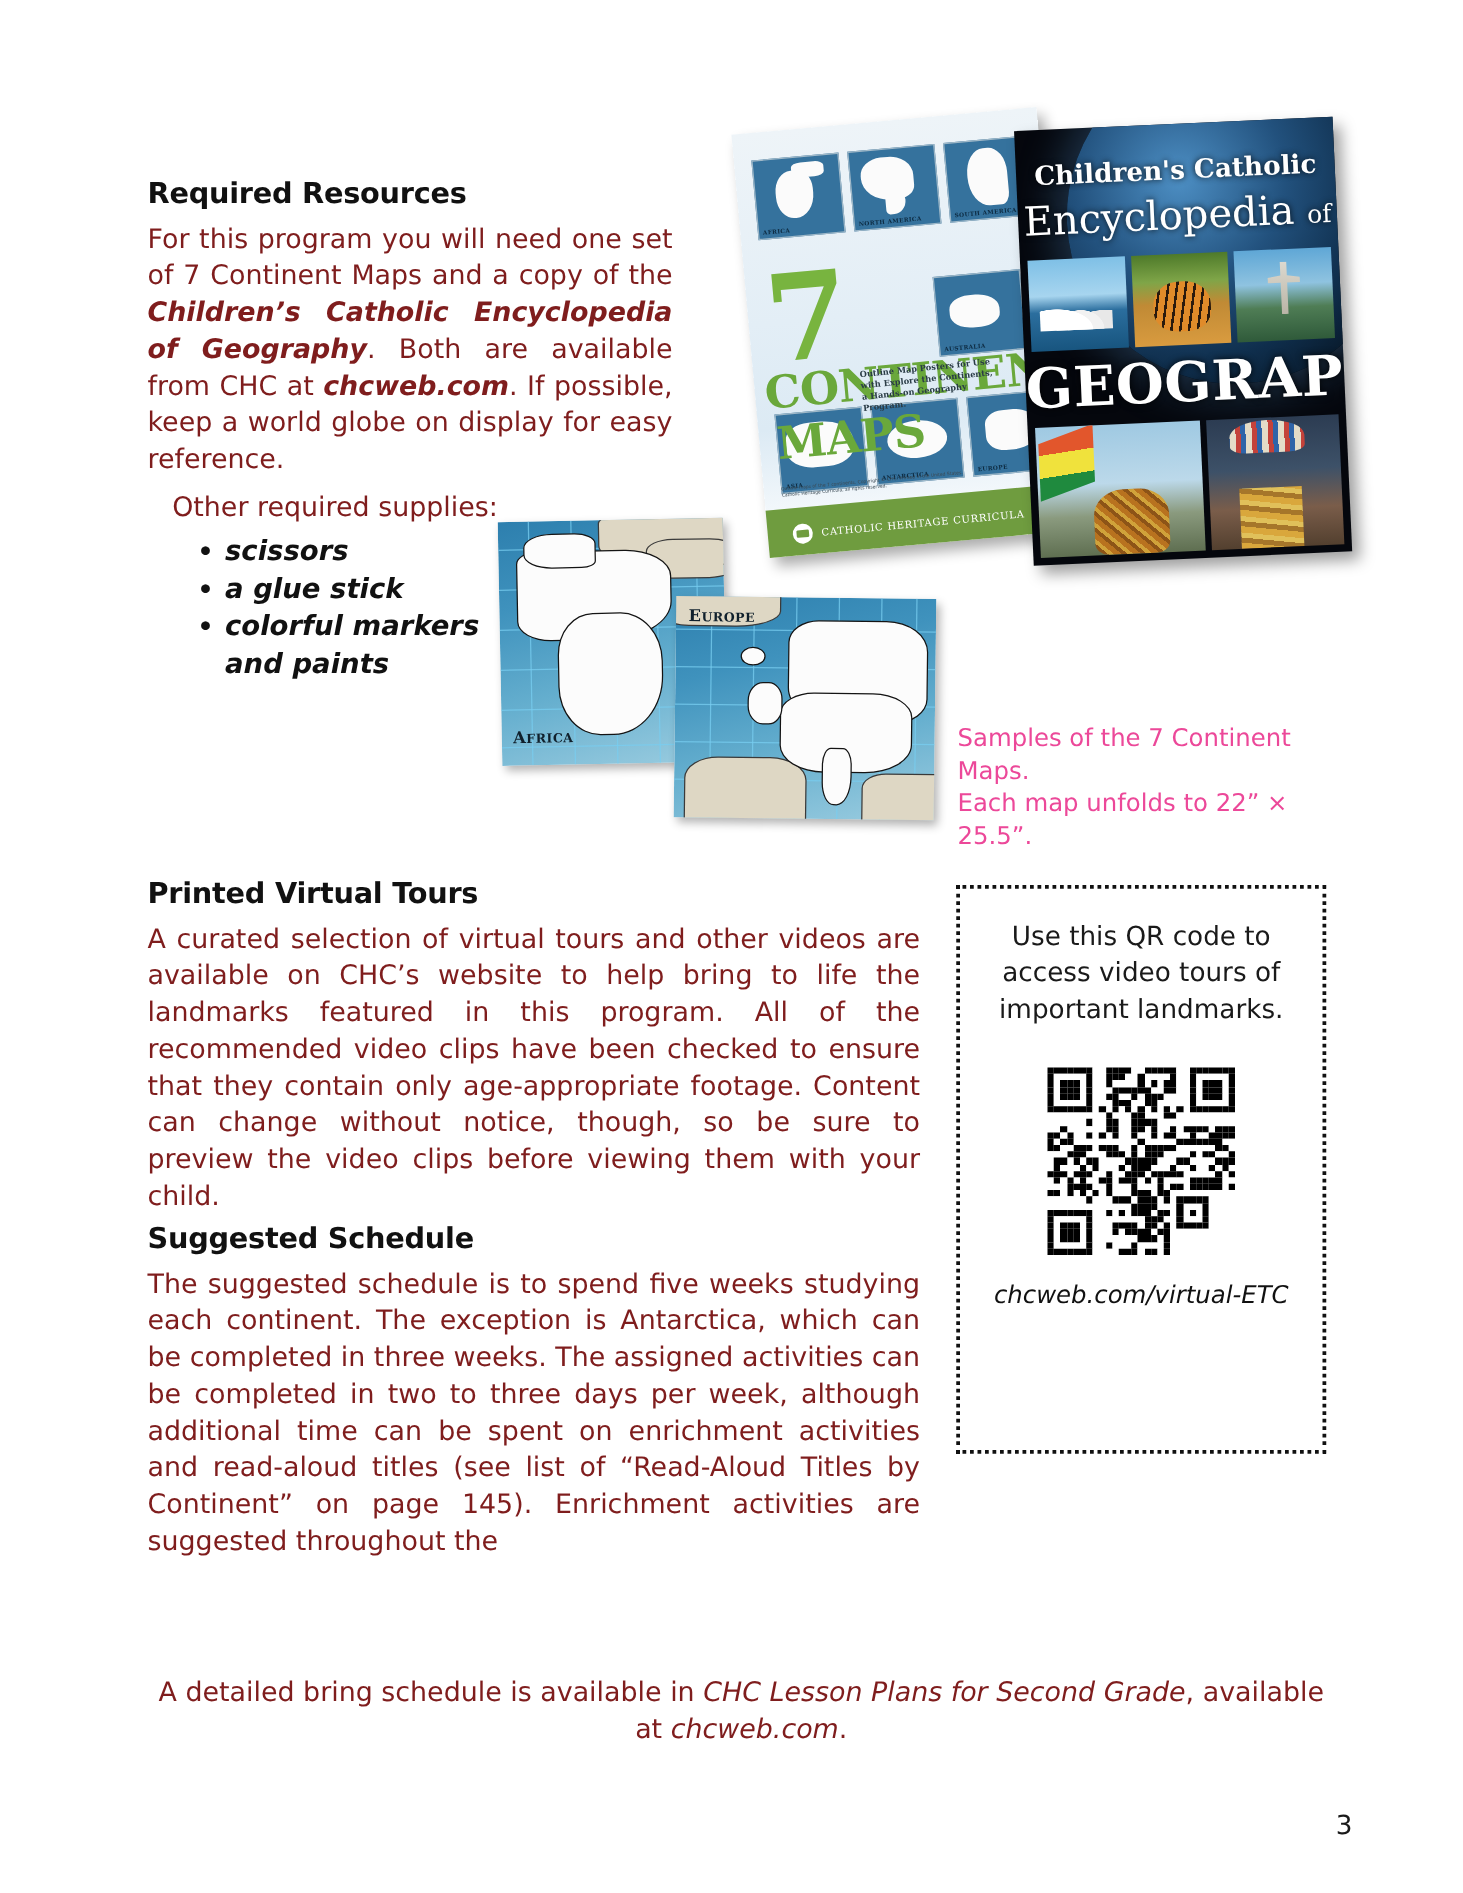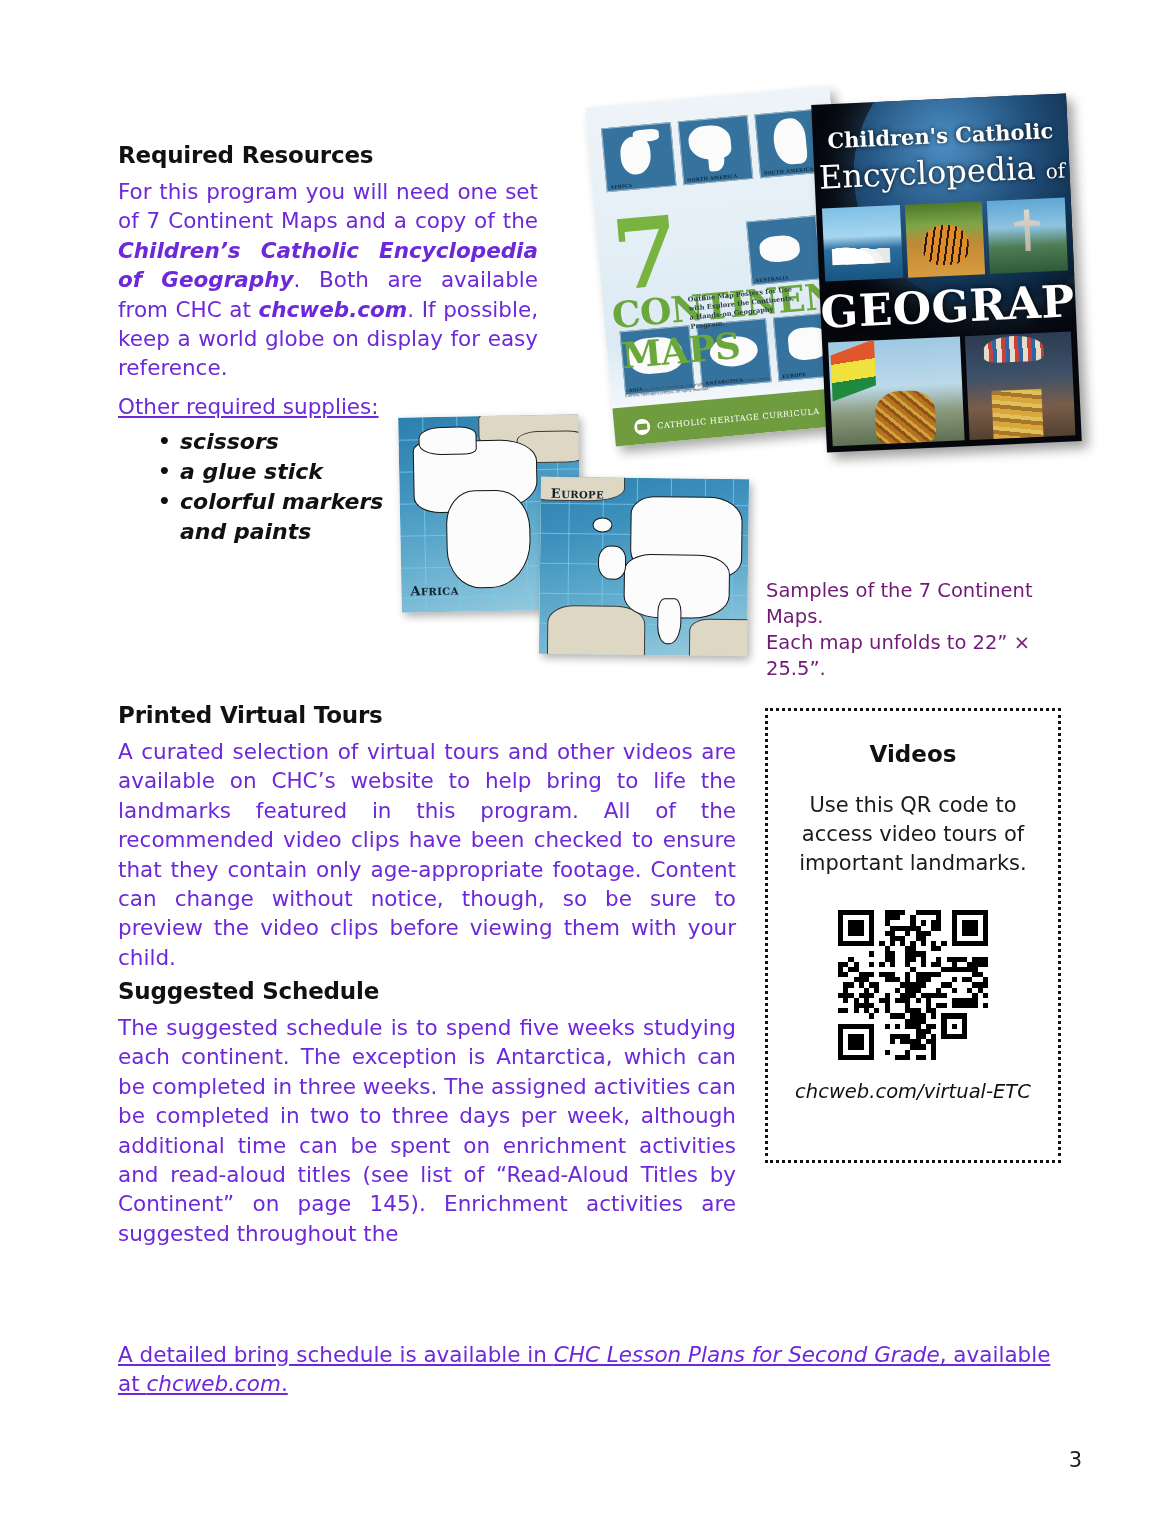--- a/index.html
+++ b/index.html
@@ -24,25 +24,25 @@
     font-family: "DejaVu Sans", sans-serif;
     font-weight: bold;
     font-size: 23px;
     letter-spacing: -0.2px;
     color: #111;
     margin: 0 0 9px 0;
   }
   .body-txt {
     font-size: 21.5px;
     line-height: 29.4px;
-    color: #6d28d9;
+    color: #7f1d1d;
     margin: 0;
     text-align: justify;
   }
-  .body-txt.noj { text-align: left; text-decoration: underline; }
+  .body-txt.noj { text-align: center; }
   i.em { font-style: italic; font-weight: bold; }
   i.ttl { font-style: italic; }
 
   
   #required-block {
     position: absolute;
     left: 118px;
     top: 142px;
     width: 420px;
   }
@@ -403,21 +403,21 @@
   .map-label .sc { font-size: 10px; }
 
   
   #maps-caption {
     position: absolute;
     left: 766px;
     top: 578px;
     width: 320px;
     font-size: 19.5px;
     line-height: 26px;
-    color: #701a75;
+    color: #ec4899;
   }
 
   
   #virtual-tours {
     position: absolute;
     left: 118px;
     top: 702px;
     width: 618px;
   }
   #suggested-schedule {
@@ -647,21 +647,20 @@
     <div class="h-sec">Suggested Schedule</div>
     <p class="body-txt">The suggested schedule is to spend five weeks studying each continent. The exception is Antarctica, which can be completed in three weeks. The assigned activities can be completed in two to three days per week, although additional time can be spent on enrichment activities and read-aloud titles (see list of “Read-Aloud Titles by Continent” on page 145). Enrichment activities are suggested throughout the</p>
   </div>
 
 
   <div id="final-para">
     <p class="body-txt noj"><span>A detailed bring schedule is available in </span><i class="ttl">CHC Lesson Plans for Second Grade</i><span>, available at </span><i class="ttl">chcweb.com</i><span>.</span></p>
   </div>
 
   <div id="videos-box">
-    <div id="videos-title">Videos</div>
     <div id="videos-desc">Use this QR code to access video tours of important landmarks.</div>
     <div id="qr-wrap">
       <div id="qr-code">
           <i class="on"></i>
           <i class="on"></i>
           <i class="on"></i>
           <i class="on"></i>
           <i class="on"></i>
           <i class="on"></i>
           <i class="on"></i>

